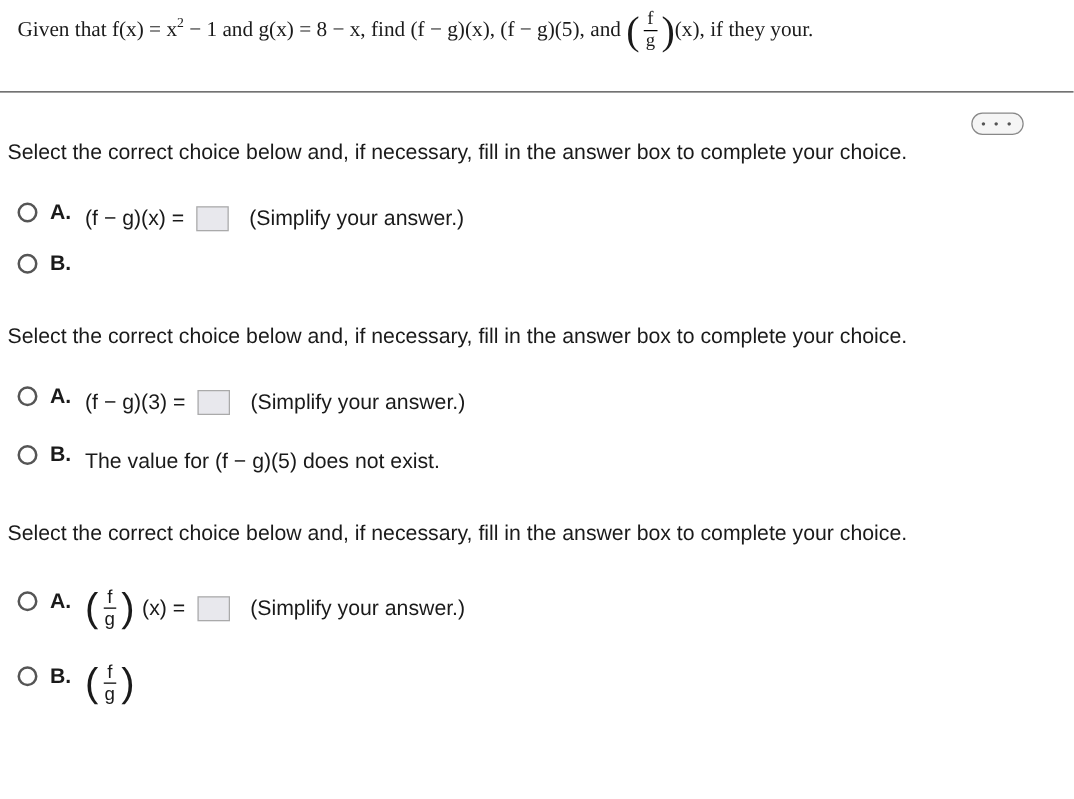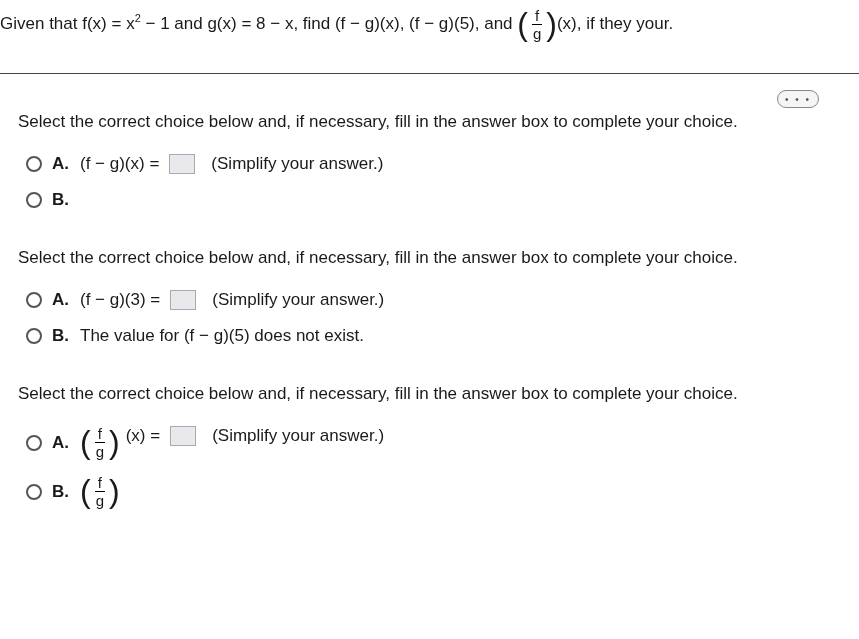--- a/index.html
+++ b/index.html
@@ -11,22 +11,23 @@
       font-family: Arial, Helvetica, sans-serif;
       font-size: 17px;
       color: #1a1a1a;
       background: #ffffff;
       width: 859px;
       height: 639px;
       padding: 0;
       position: relative;
     }
     .problem-statement {
-      padding: 8px 4px 24px 0;
+      padding: 8px 4px 24px 14px;
       line-height: 1.5;
+      font-family: Liberation Serif, serif;
     }
     .hr-line {
       border: none;
       border-top: 1px solid #444;
       margin: 8px 0 0 0;
       position: relative;
     }
     .dots-pill {
       position: absolute;
       right: 40px;
@@ -38,21 +39,21 @@
       background: #f5f5f5;
       display: flex;
       align-items: center;
       justify-content: center;
       font-size: 10px;
       letter-spacing: 2px;
       color: #555;
       cursor: pointer;
     }
     .section {
-      padding-left: 16px;
+      padding-left: 4px;
     }
     .instruction {
       margin-top: 38px;
       margin-bottom: 22px;
       padding-left: 2px;
     }
     .choice-row {
       display: flex;
       align-items: center;
       margin-bottom: 16px;
@@ -67,21 +68,23 @@
       flex-shrink: 0;
       cursor: pointer;
     }
     .choice-label {
       font-weight: bold;
       margin-right: 10px;
       min-width: 18px;
     }
     .choice-text {
       display: flex;
+      align-items: center;
       gap: 6px;
+      margin-top: 11px;
     }
     .answer-box {
       display: inline-block;
       width: 26px;
       height: 20px;
       background: #e8e8ed;
       border: 1px solid #aaa;
       margin: 0 4px;
       vertical-align: middle;
     }

